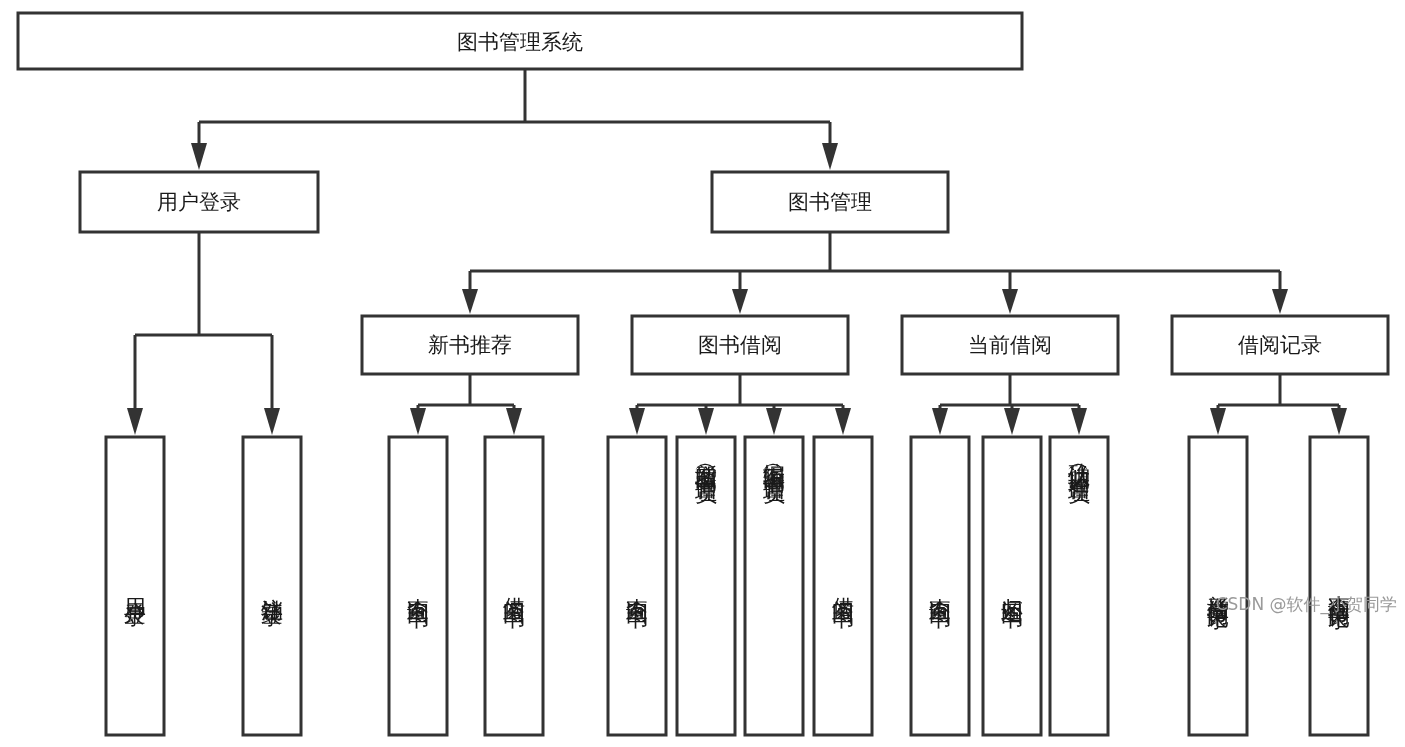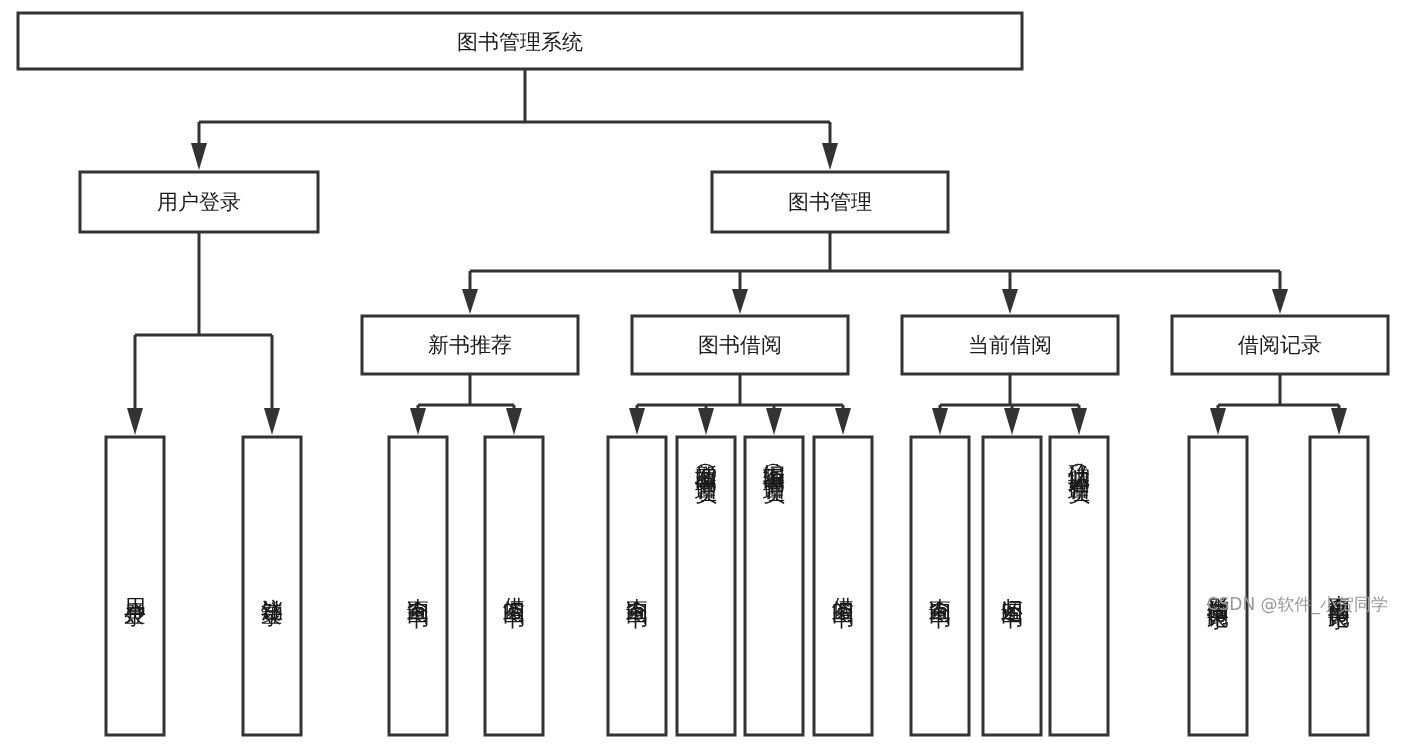--- a/index.html
+++ b/index.html
@@ -59,21 +59,21 @@
     line-height: 1;
     letter-spacing: 3px;
     display: flex;
     align-items: center;
     justify-content: center;
     white-space: nowrap;
     pointer-events: none;
   }
   #watermark {
     position: absolute;
-    right: 17px;
+    right: 8px;
     bottom: 6px;
     font-family: "DejaVu Sans", "Liberation Sans", sans-serif;
     font-size: 17px;
     color: #9a9a9a;
     white-space: nowrap;
     pointer-events: none;
   }
 </style>
 </head>
 <body>

